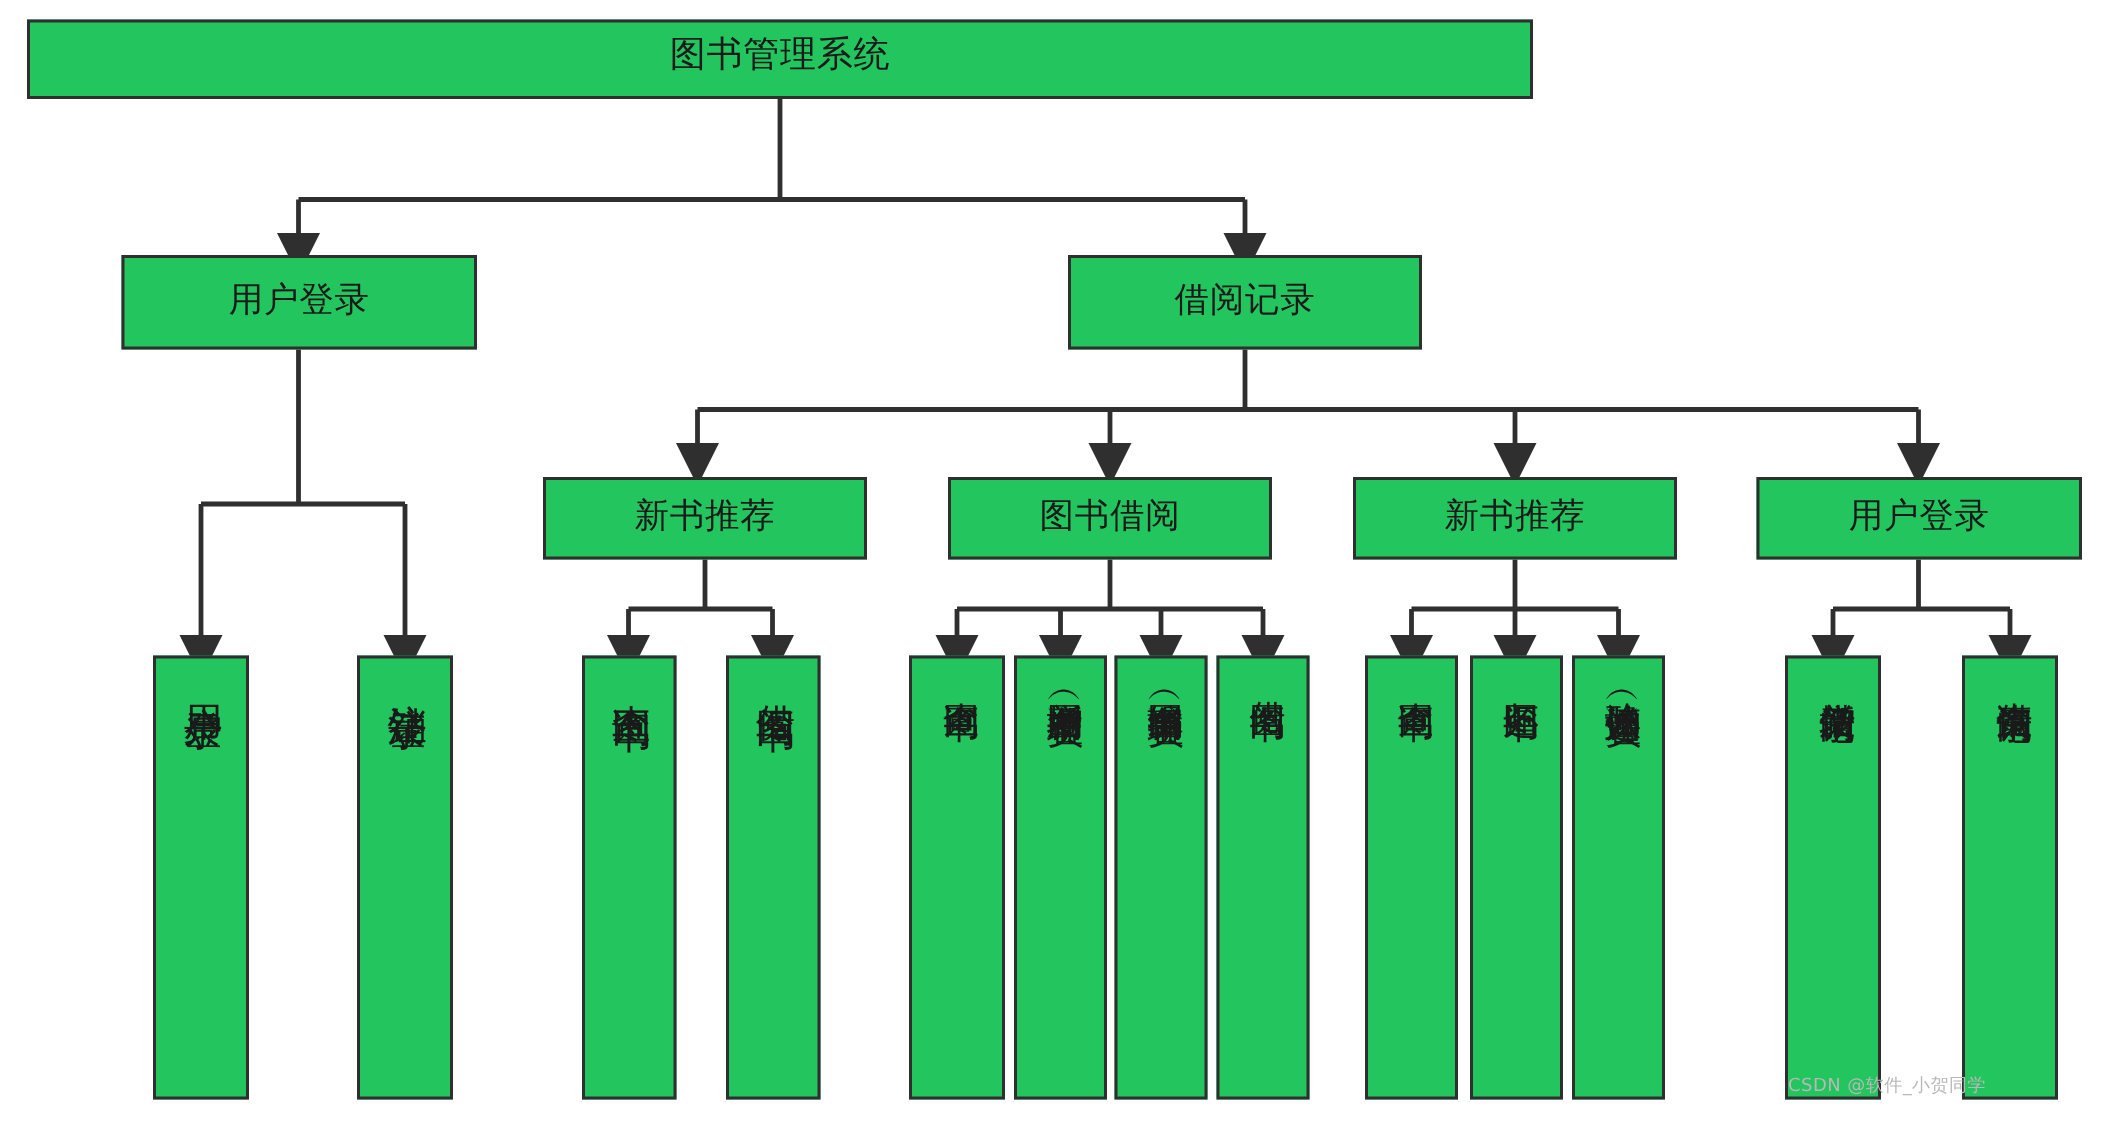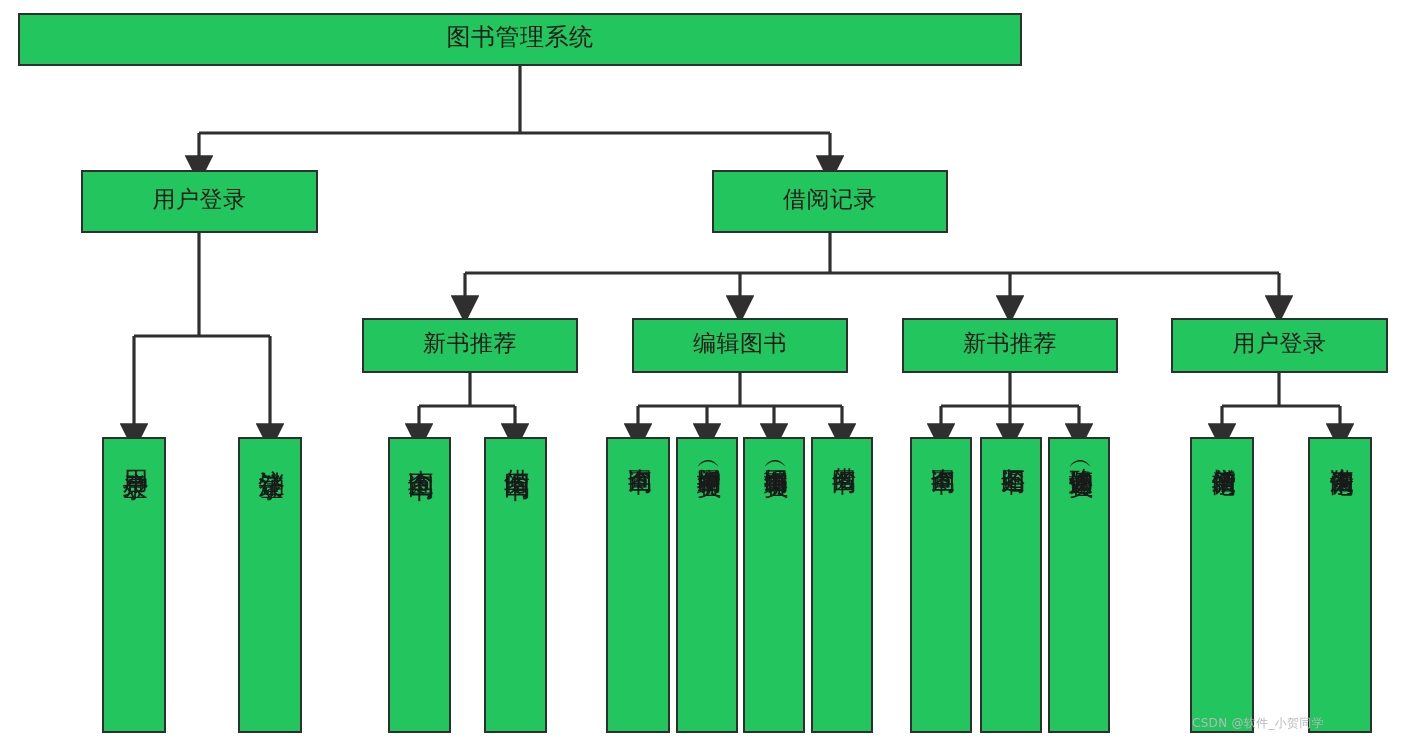--- a/index.html
+++ b/index.html
@@ -139,21 +139,21 @@
     <span class="node-label">用户登录</span>
   </div>
   <div class="node horiz" style="left:712px; top:170px; width:236px; height:63px;">
     <span class="node-label">借阅记录</span>
   </div>
 
   <div class="node horiz" style="left:362px; top:318px; width:216px; height:55px;">
     <span class="node-label">新书推荐</span>
   </div>
   <div class="node horiz" style="left:632px; top:318px; width:216px; height:55px;">
-    <span class="node-label">编辑图书</span>
+    <span class="node-label">图书借阅</span>
   </div>
   <div class="node horiz" style="left:902px; top:318px; width:216px; height:55px;">
     <span class="node-label">新书推荐</span>
   </div>
   <div class="node horiz" style="left:1171px; top:318px; width:217px; height:55px;">
     <span class="node-label">用户登录</span>
   </div>
 
   <div class="node vert" style="left:102px; top:437px; width:64px; height:296px;">
     <span class="node-label">用户登录</span>

